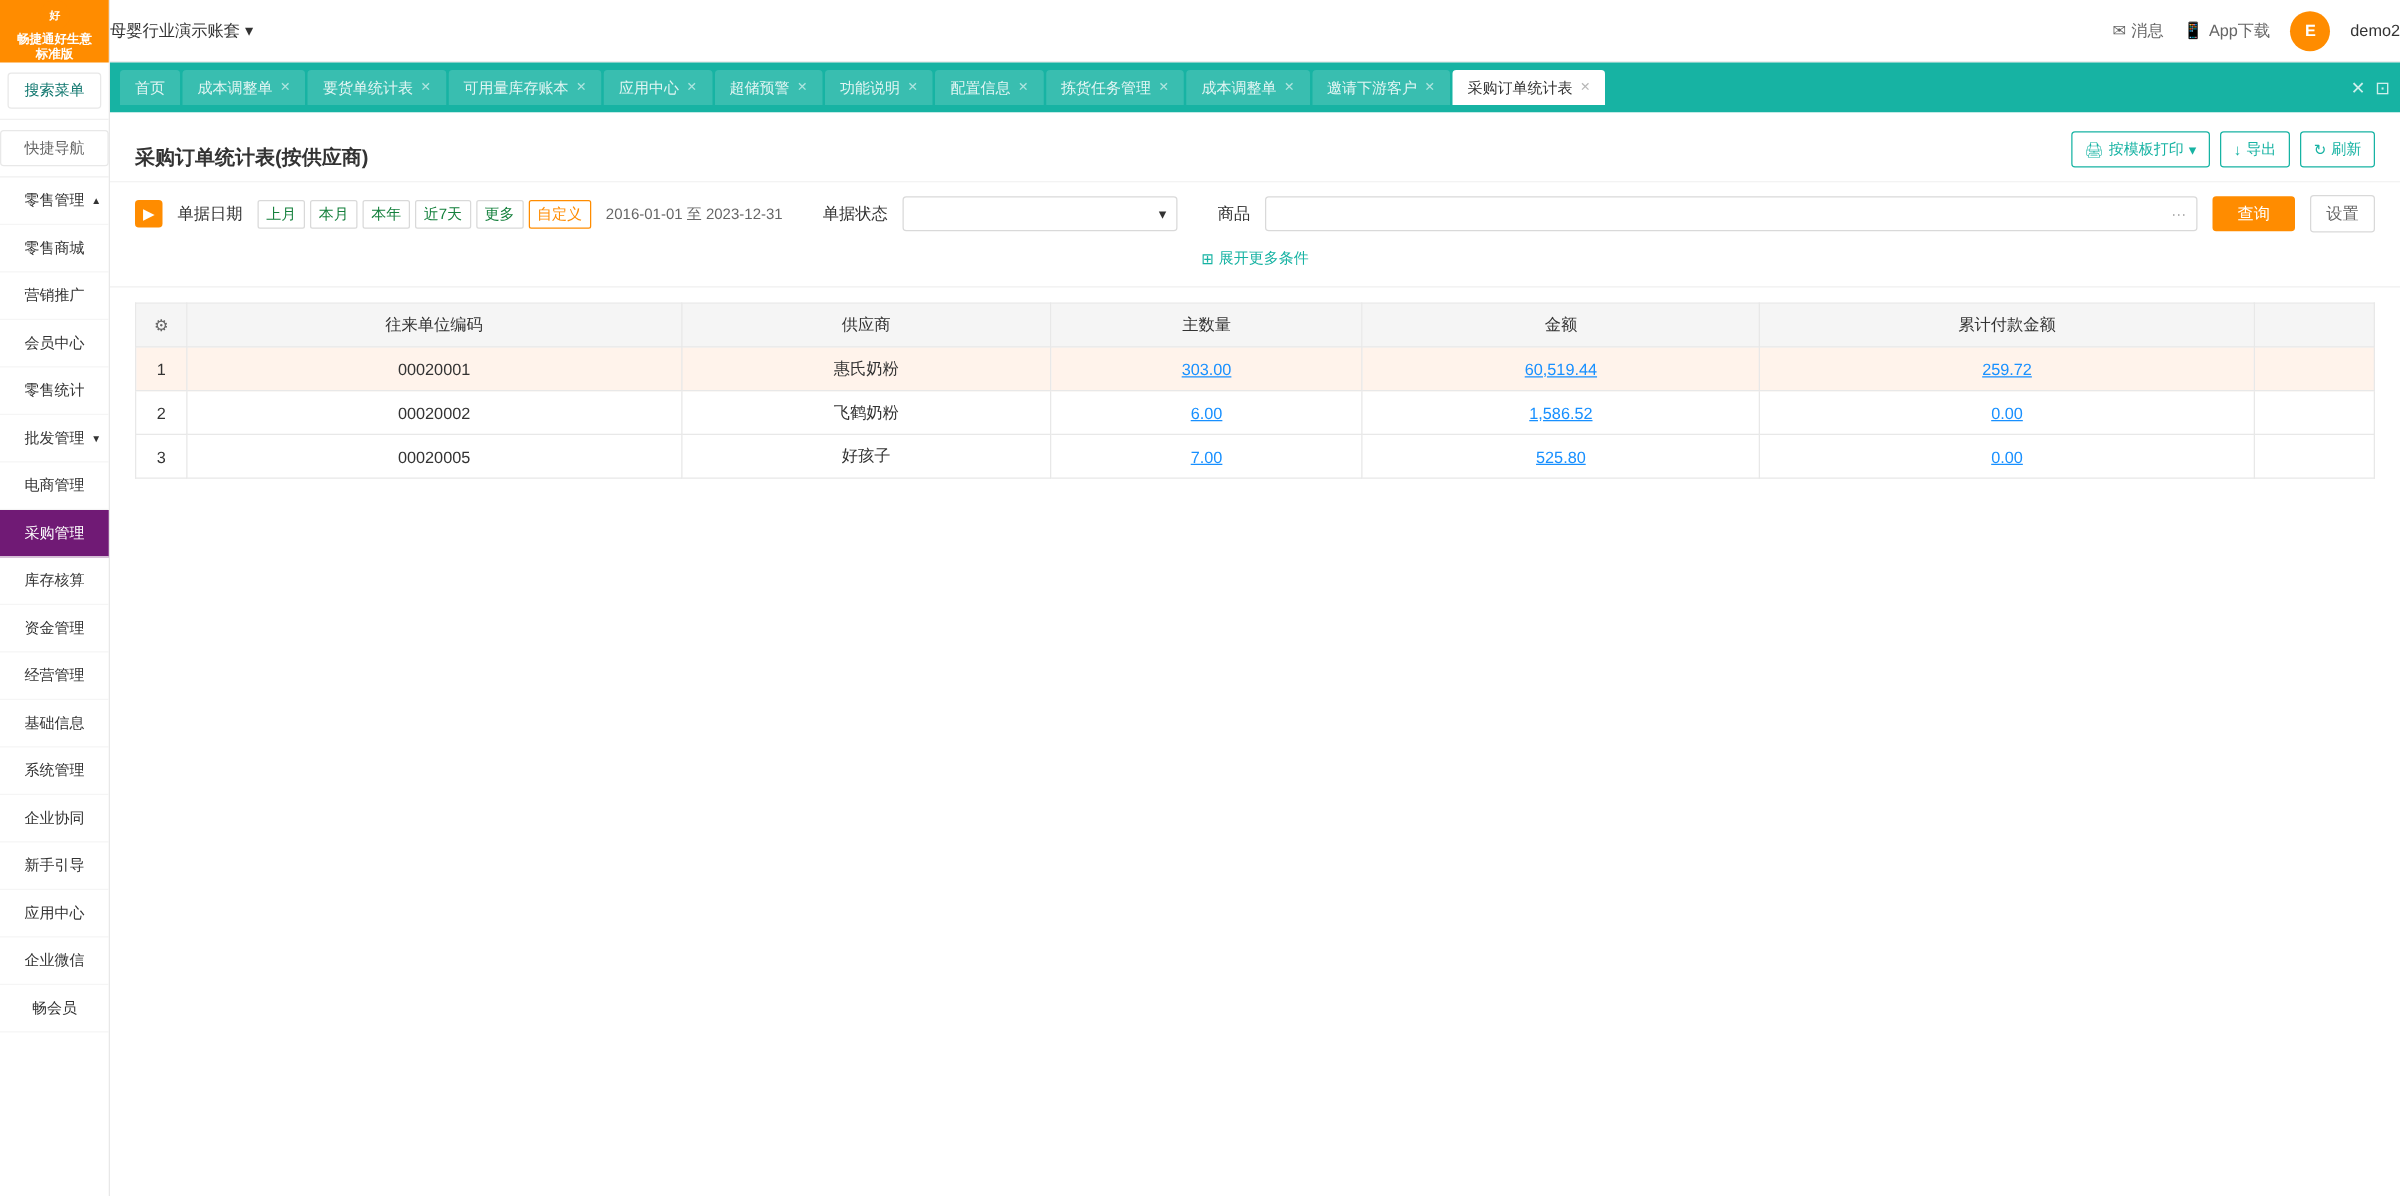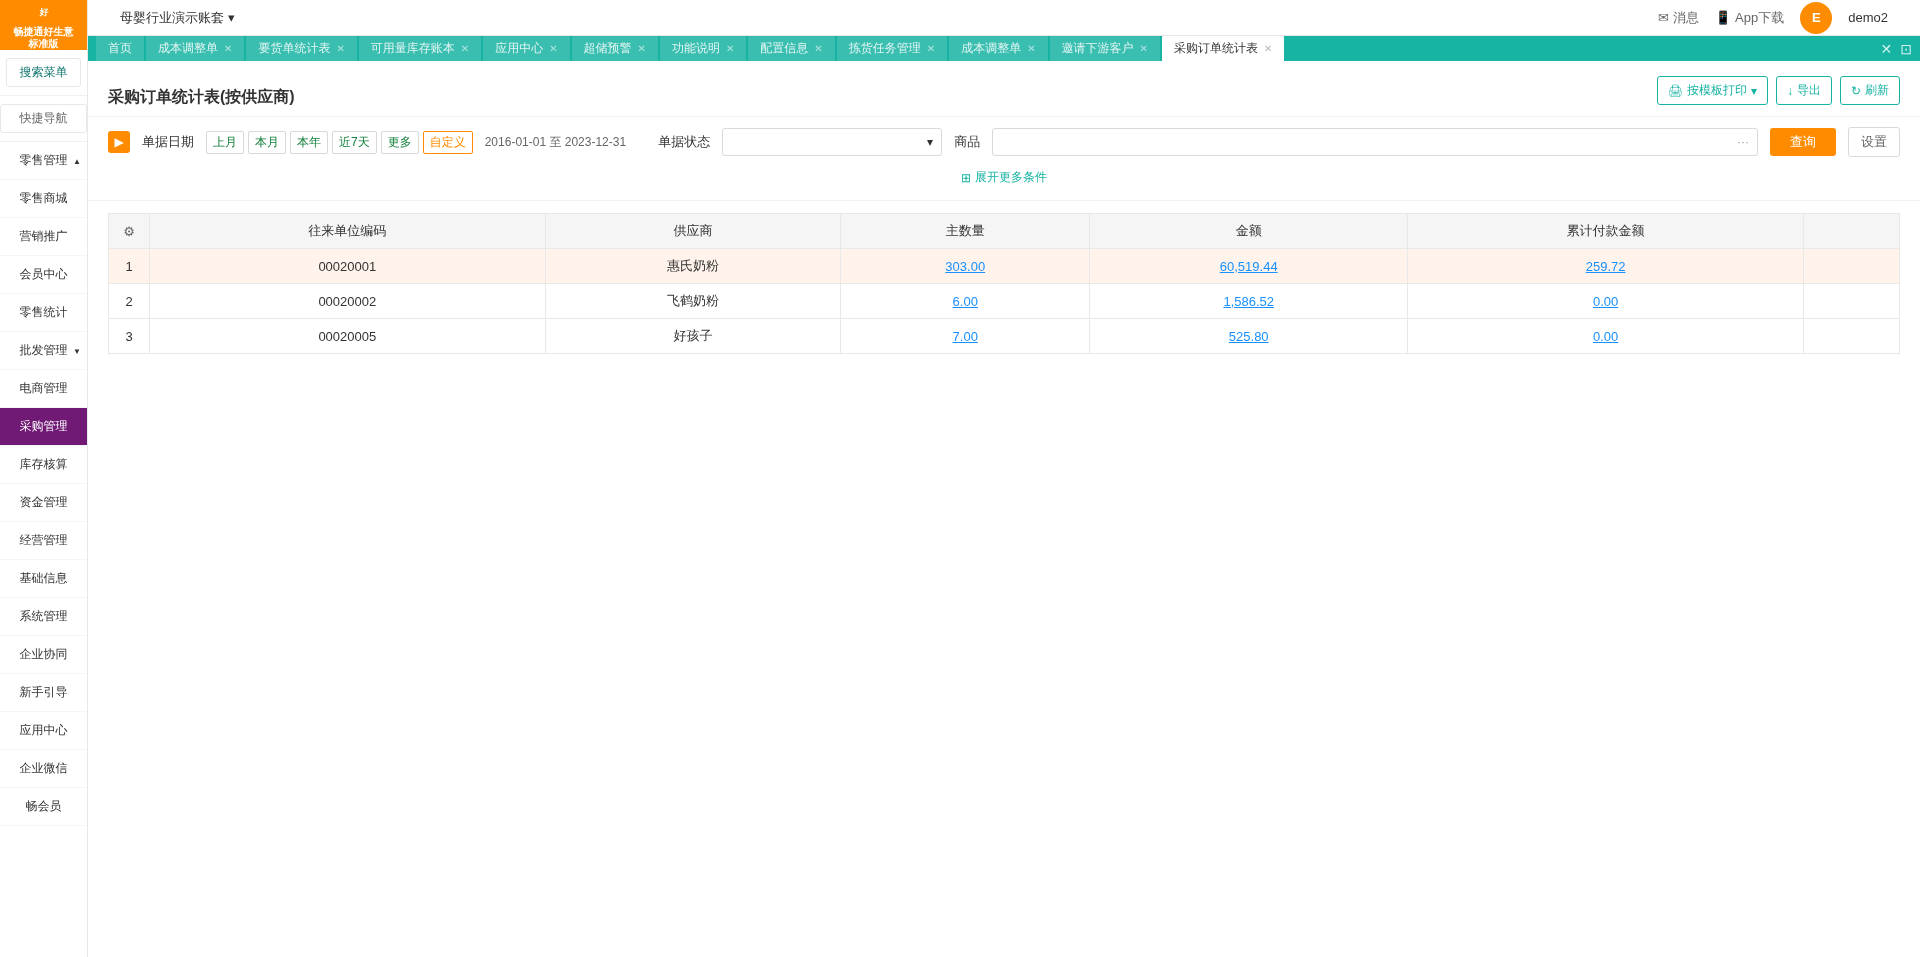--- a/index.html
+++ b/index.html
@@ -15,30 +15,30 @@
     .sidebar-nav-btn-inner { width: 100%; padding: 5px 0; background: #fff; border: 1px solid #e8e8e8; border-radius: 3px; cursor: pointer; text-align: center; font-size: 12px; color: #666; }
     .sidebar-item { padding: 10px 0; text-align: center; cursor: pointer; font-size: 12px; color: #333; border-bottom: 1px solid #f5f5f5; position: relative; }
     .sidebar-item.active { background: #701a75; color: #fff; }
     .sidebar-item.has-arrow::after { content: '▲'; font-size: 8px; position: absolute; right: 6px; top: 50%; transform: translateY(-50%); }
     .sidebar-item.has-arrow-down::after { content: '▼'; font-size: 8px; position: absolute; right: 6px; top: 50%; transform: translateY(-50%); }
 
     
     .main { flex: 1; display: flex; flex-direction: column; height: 100%; overflow: hidden; }
 
     
-    .topbar { height: 36px; background: #fff; border-bottom: 1px solid #e8e8e8; display: flex; align-items: center; justify-content: space-between; padding: 0 32px; flex-shrink: 0; }
+    .topbar { height: 50px; background: #fff; border-bottom: 1px solid #e8e8e8; display: flex; align-items: center; justify-content: space-between; padding: 0 0; flex-shrink: 0; }
     .topbar-left { display: flex; align-items: center; gap: 8px; }
     .topbar-dropdown { display: flex; align-items: center; gap: 4px; font-size: 13px; color: #333; cursor: pointer; }
     .topbar-right { display: flex; align-items: center; gap: 16px; }
     .topbar-icon-btn { display: flex; align-items: center; gap: 4px; font-size: 13px; color: #666; cursor: pointer; }
     .topbar-avatar { width: 32px; height: 32px; border-radius: 50%; background: #ff8c00; display: flex; align-items: center; justify-content: center; color: #fff; font-size: 13px; font-weight: bold; cursor: pointer; }
     .topbar-username { font-size: 13px; color: #333; cursor: pointer; }
 
     
-    .tabbar { height: 25px; background: #17b3a3; display: flex; align-items: center; padding: 0 8px; overflow-x: auto; flex-shrink: 0; gap: 2px; }
+    .tabbar { height: 40px; background: #17b3a3; display: flex; align-items: center; padding: 0 8px; overflow-x: auto; flex-shrink: 0; gap: 2px; }
     .tab-item { height: 28px; padding: 0 12px; border-radius: 3px 3px 0 0; display: flex; align-items: center; gap: 6px; font-size: 12px; cursor: pointer; white-space: nowrap; color: rgba(255,255,255,0.85); background: rgba(255,255,255,0.15); }
     .tab-item.active { background: #fff; color: #333; }
     .tab-item .tab-close { font-size: 10px; color: inherit; cursor: pointer; opacity: 0.7; }
     .tab-item.active .tab-close { color: #999; }
     .tabbar-right { margin-left: auto; display: flex; align-items: center; gap: 8px; }
     .tabbar-btn { color: #fff; cursor: pointer; font-size: 14px; opacity: 0.8; }
 
     
     .content { flex: 1; background: #fff; overflow: auto; display: flex; flex-direction: column; }
     .page-header { padding: 12px 20px 8px; border-bottom: 1px solid #f0f0f0; display: flex; align-items: center; justify-content: space-between; }
@@ -263,21 +263,21 @@
           <span class="filter-custom-tag">自定义</span>
         </div>
         <span class="filter-date-range">2016-01-01 至 2023-12-31</span>
 
         <span class="filter-label" style="margin-left:20px;">单据状态</span>
         <div class="filter-select" style="min-width:220px;">
           <span></span>
           <span>▾</span>
         </div>
 
-        <span class="filter-label" style="font-family:Liberation Serif, serif;">商品</span>
+        <span class="filter-label" style="margin-left:20px;font-family:Liberation Serif, serif;">商品</span>
         <div class="filter-goods" style="min-width:300px;">
           <span></span>
           <span>···</span>
         </div>
 
         <button class="btn-query">查询</button>
         <button class="btn-settings">设置</button>
       </div>
       <div class="expand-more">
         <span>⊞</span>

